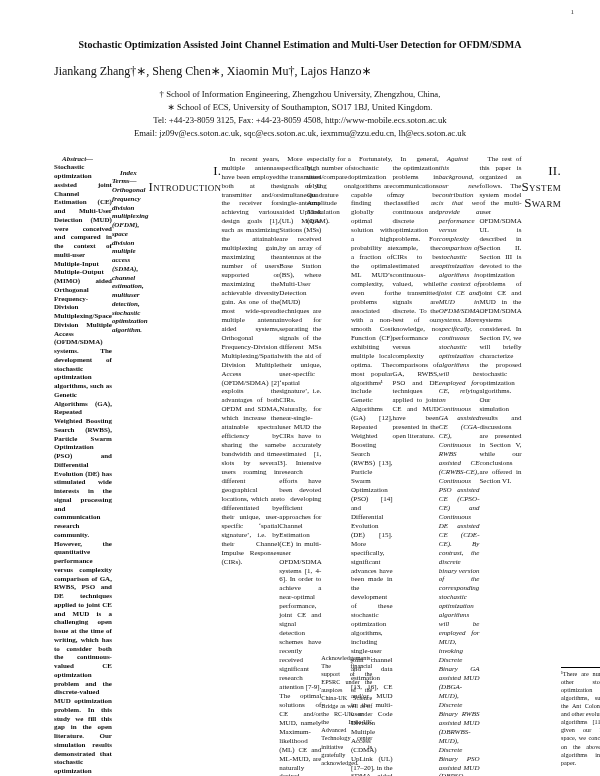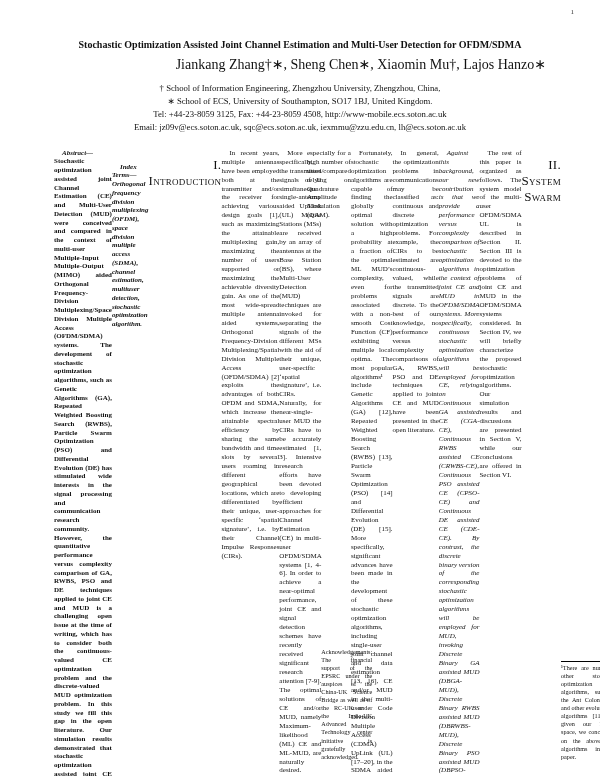--- a/index.html
+++ b/index.html
@@ -26,23 +26,23 @@
     color: #333333;
   }
   .paper-title {
     font-size: 10px;
     font-weight: bold;
     text-align: center;
     margin: 12px 0 0 0;
     line-height: 1.35;
   }
   .authors {
-    margin-top: 4px;
-    font-size: 14px;
-    text-align: right;
+    margin-top: 12px;
+    font-size: 12px;
+    text-align: left;
   }
   .affils {
     margin-top: 9px;
     font-size: 8.7px;
     text-align: center;
     line-height: 1.5;
   }
   .affil-line { display: block; }
   .columns {
     display: flex;

